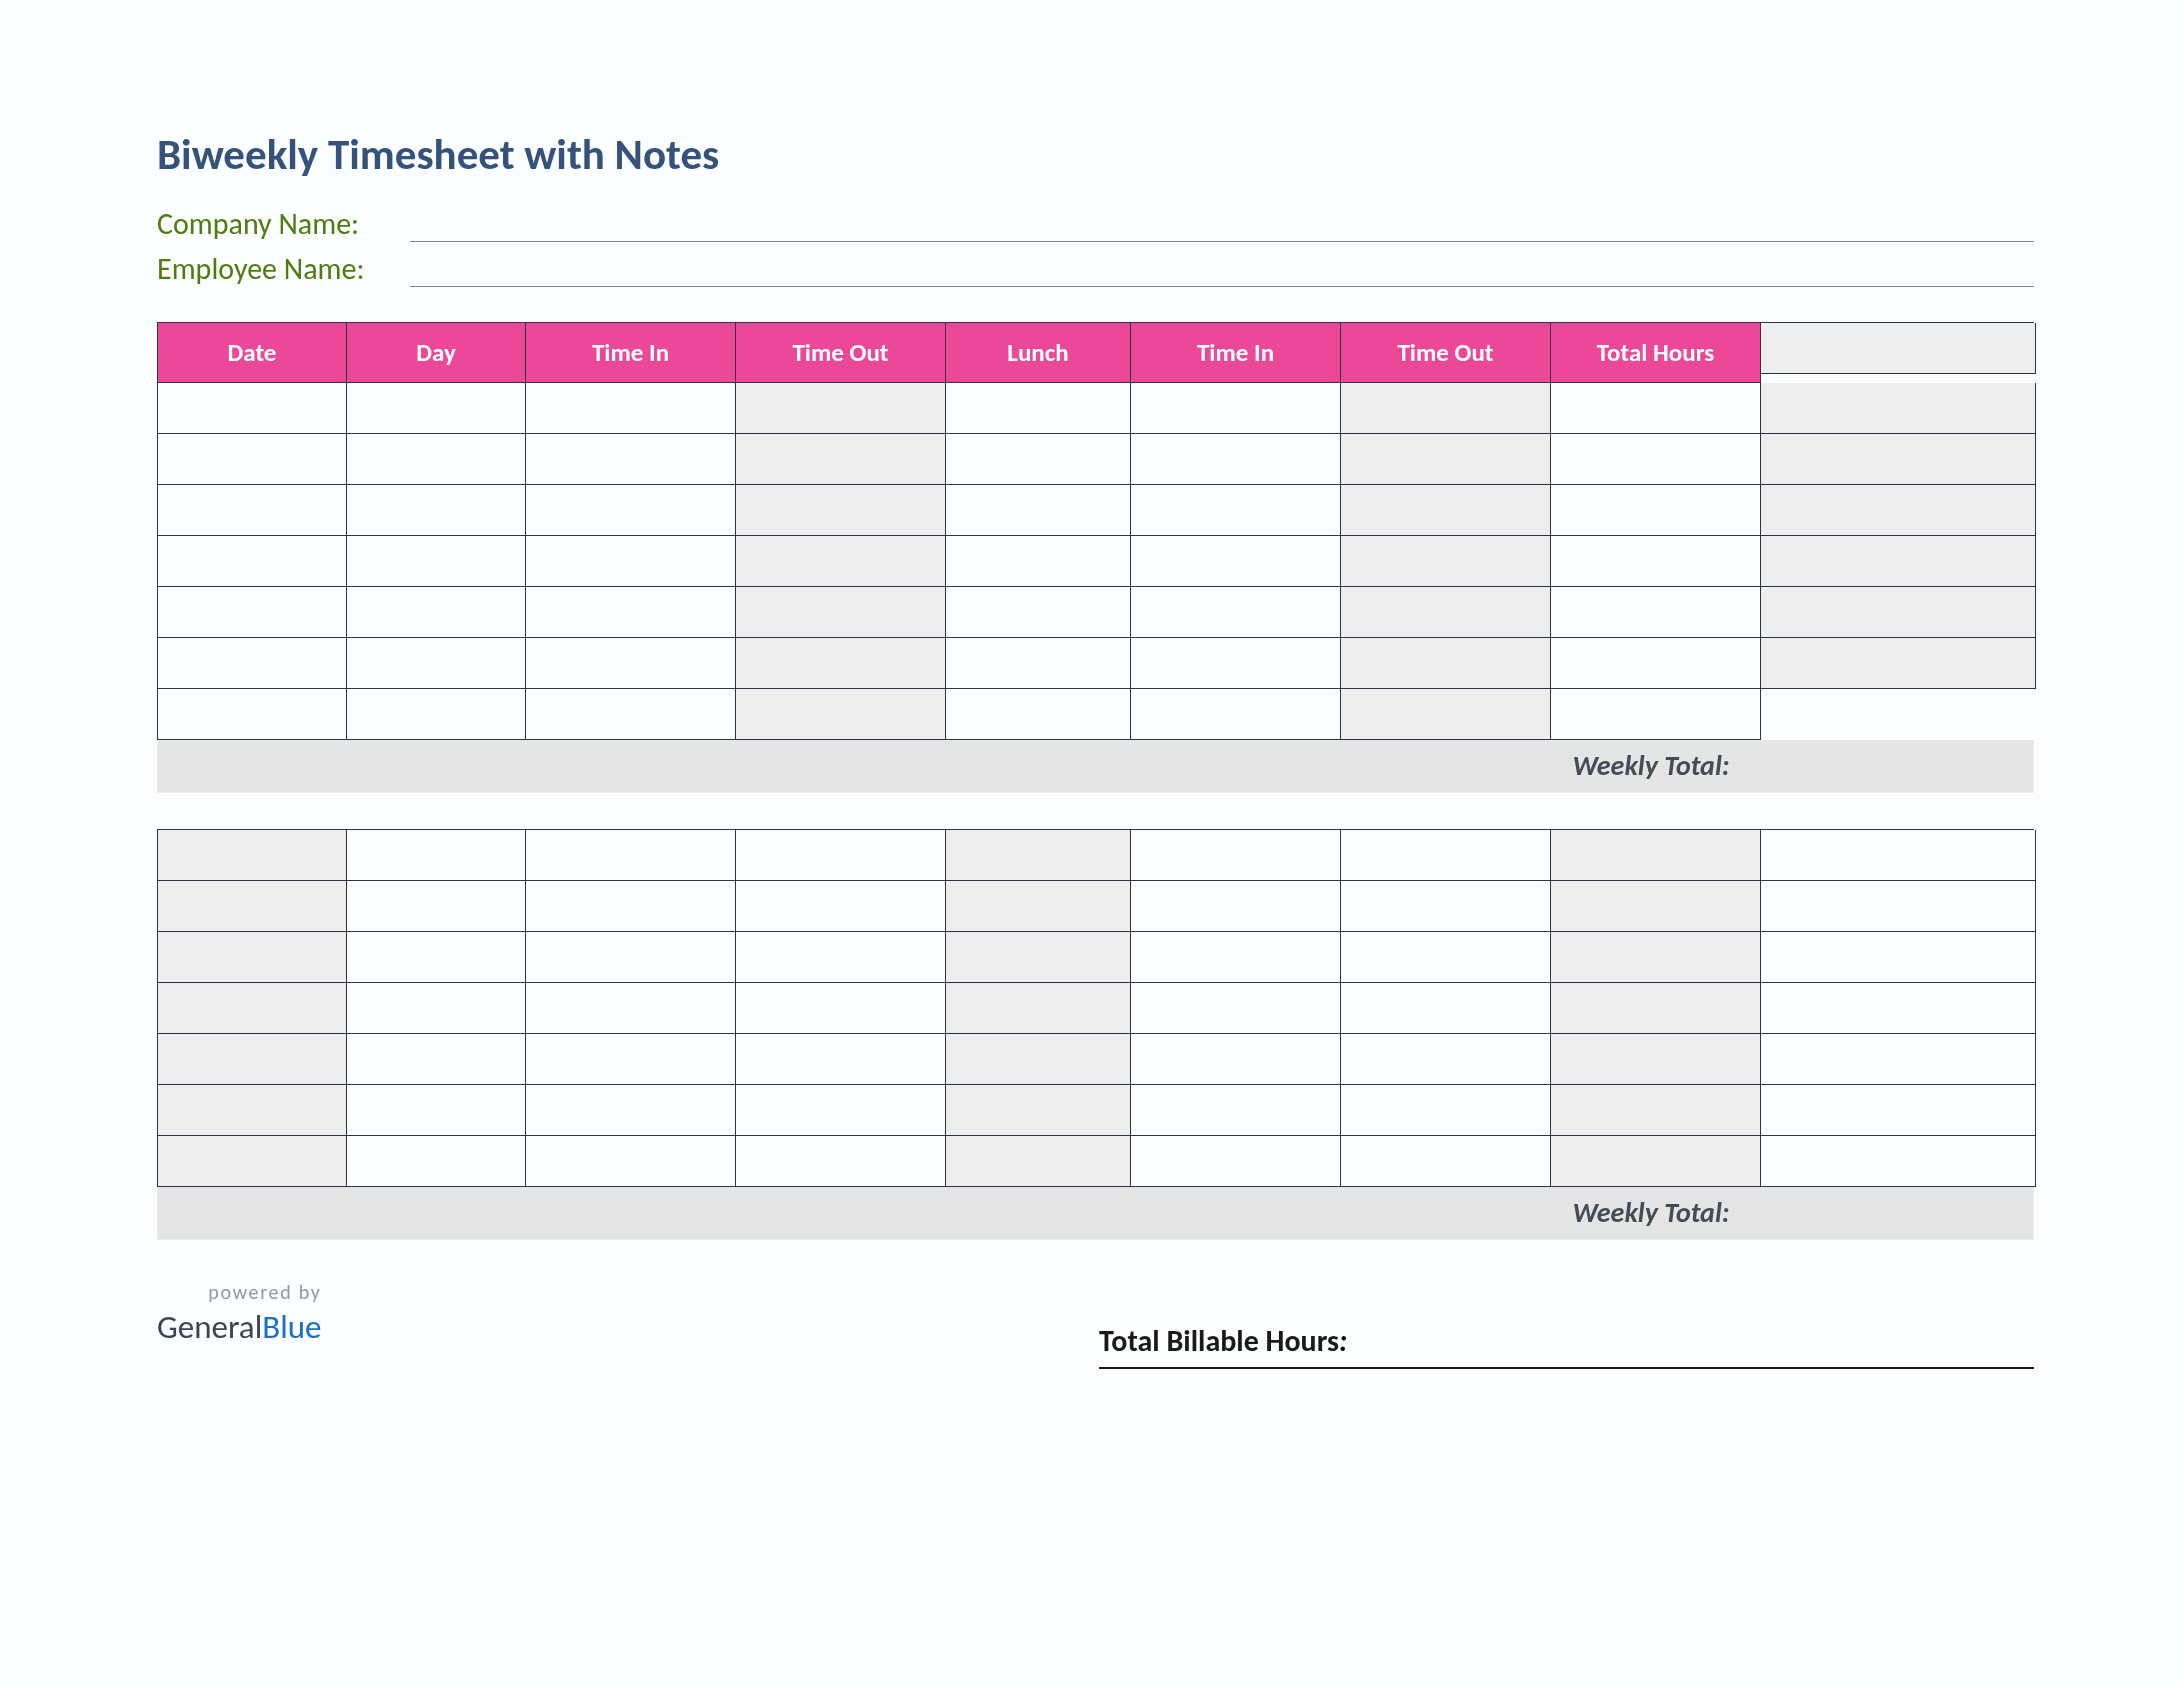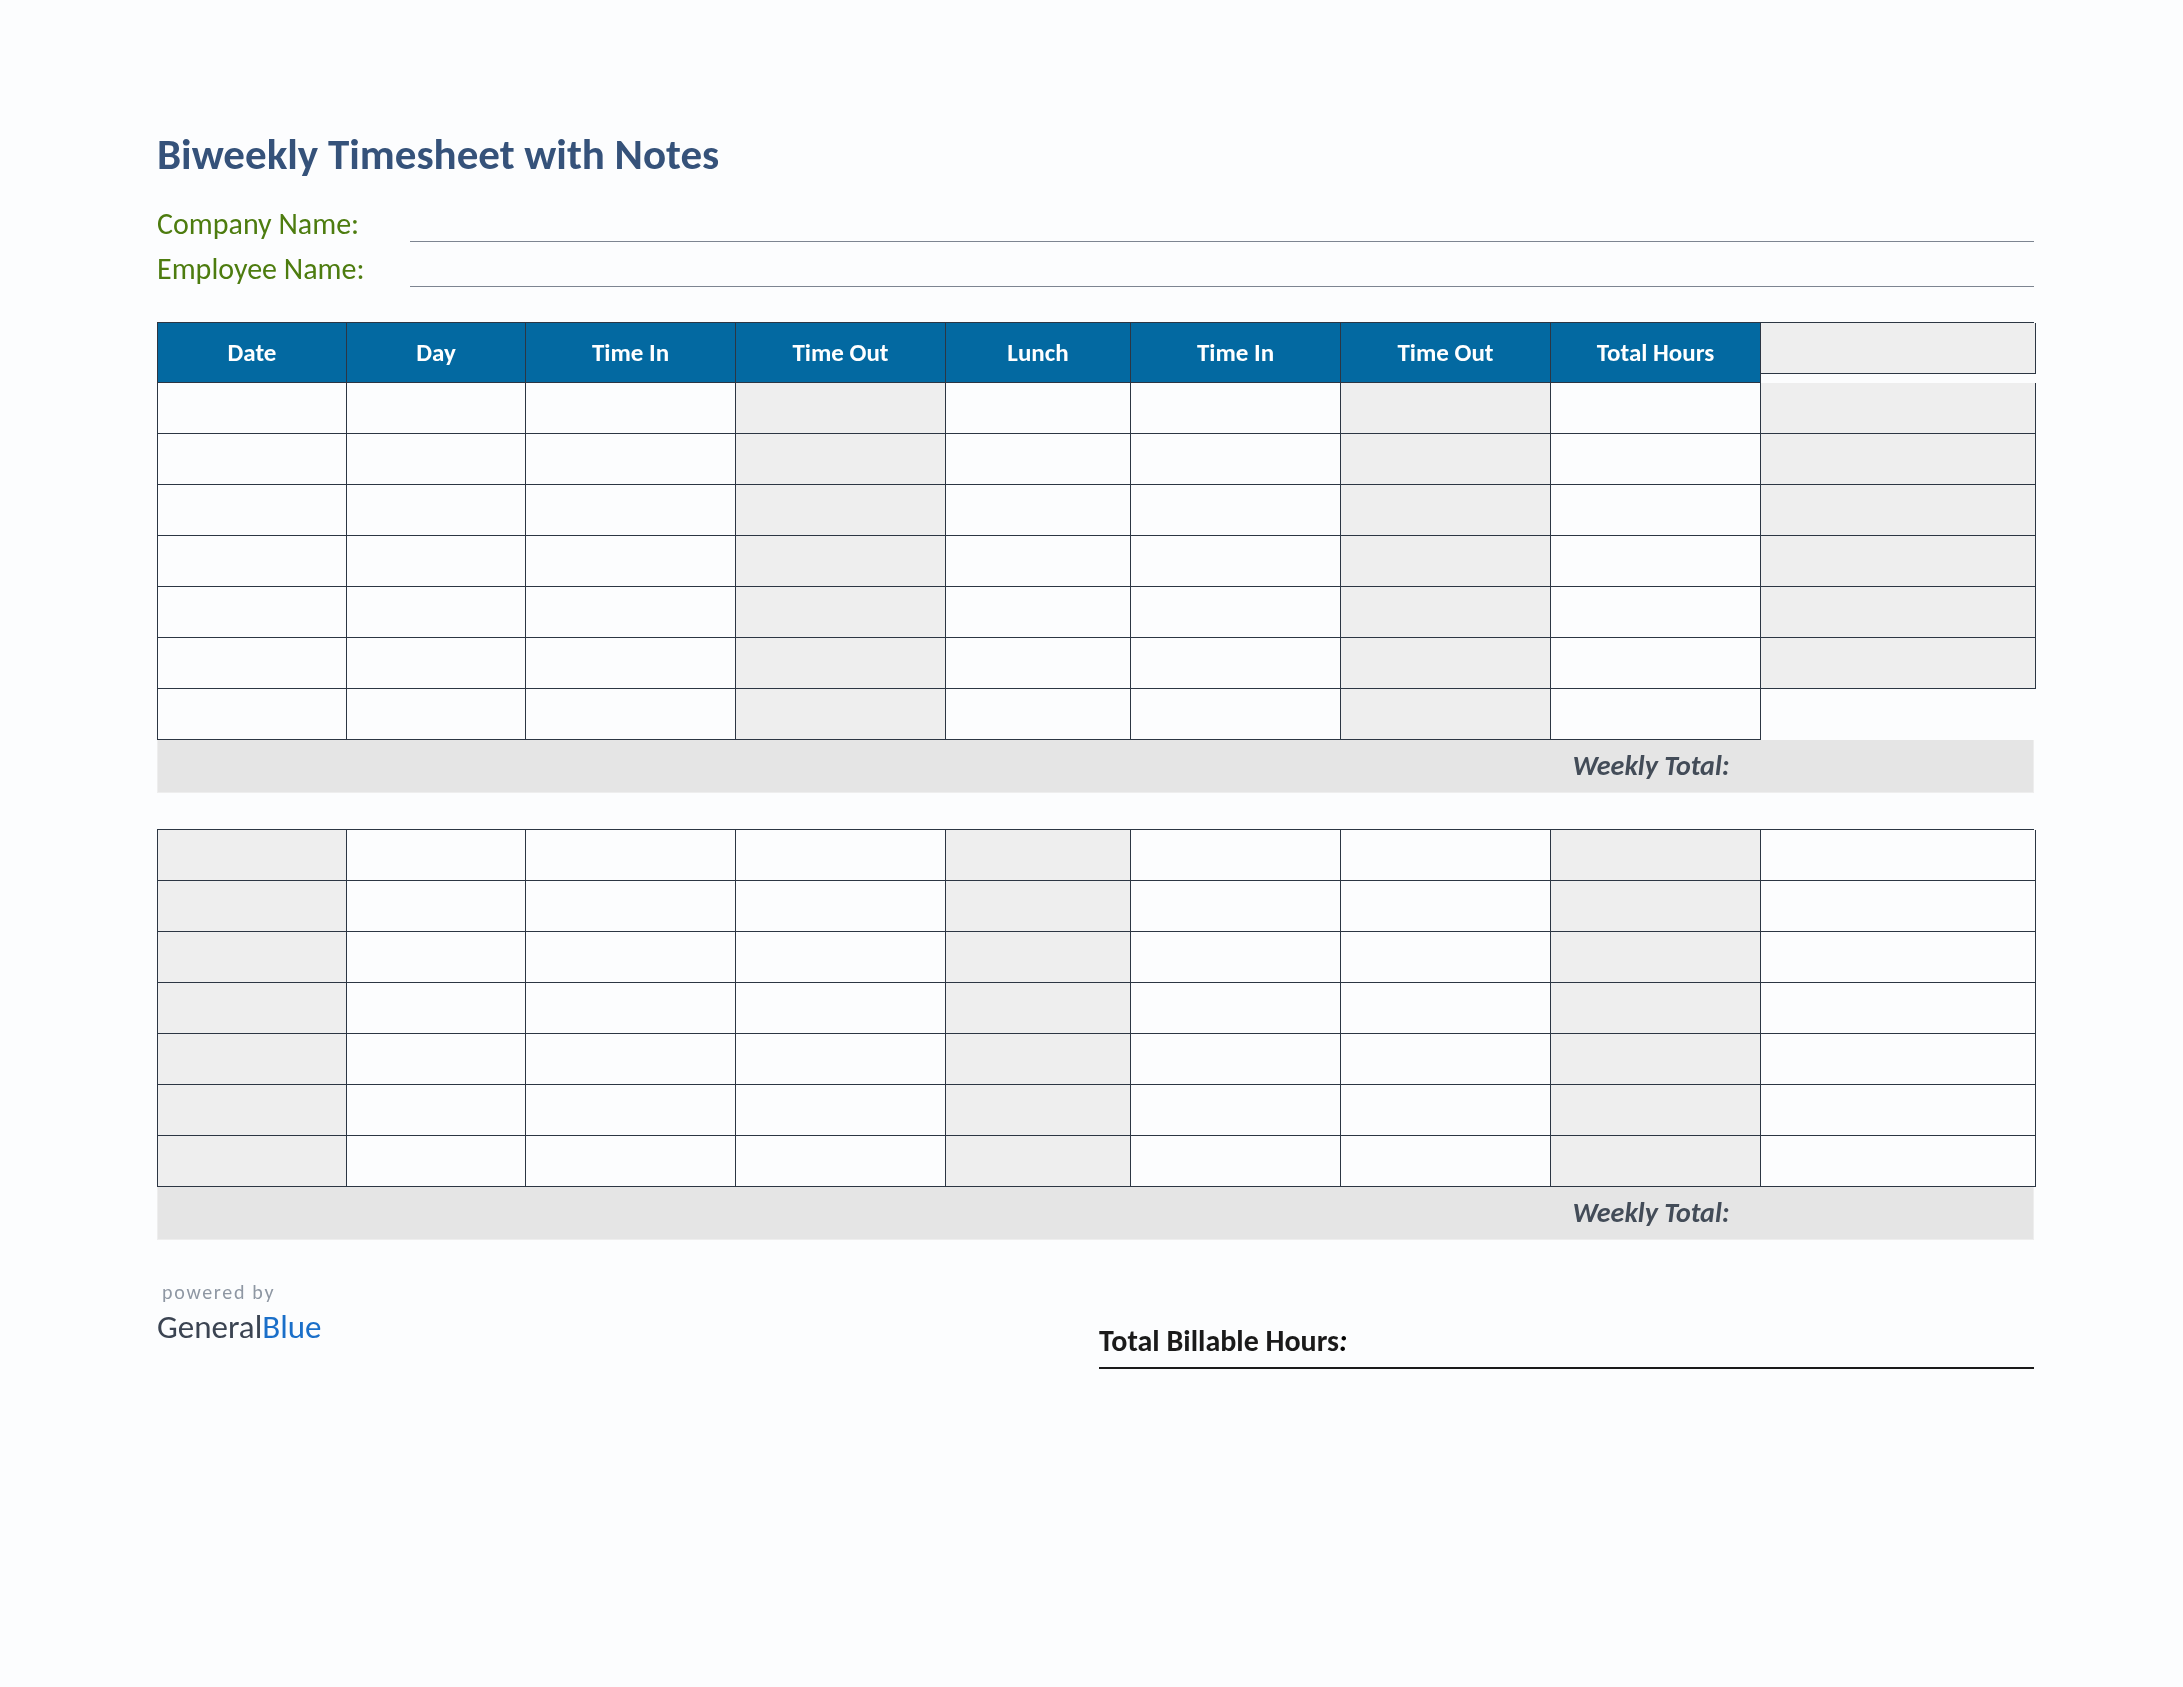--- a/index.html
+++ b/index.html
@@ -39,21 +39,21 @@
     grid-template-columns: 189px 179px 210px 210px 185px 210px 210px 210px 275px;
     border-top: 1.7px solid #2c3643;
     border-left: 1.7px solid #2c3643;
   }
   .grid > div {
     border-right: 1.7px solid #2c3643;
     border-bottom: 1.7px solid #2c3643;
     height: 51px;
   }
   .grid .hdr {
-    background: #0369a1;
+    background: #ec4899;
     color: #fff;
     font-size: 25px;
     font-weight: 700;
     text-align: center;
     line-height: 60px;
     height: 60px;
   }
   .grid .shaded { background: #eeeeee; }
   .weekly-total-row {
     display: flex;
@@ -80,20 +80,21 @@
     margin-top: 40px;
     align-items: flex-start;
   }
   .brand { flex-shrink: 0; }
   .powered {
     color: #8e97a3;
     font-size: 20px;
     letter-spacing: 1.7px;
     margin-bottom: 3.3px;
     margin-left: 5px;
+    text-align: right;
   }
   .brand-name { font-size: 33px; font-weight: 400; }
   .brand-g { color: #3b4452; }
   .brand-b { color: #1a6fc9; }
   .tbh-wrap {
     margin-left: auto;
     width: 935px;
   }
   .tbh-row {
     display: flex;

